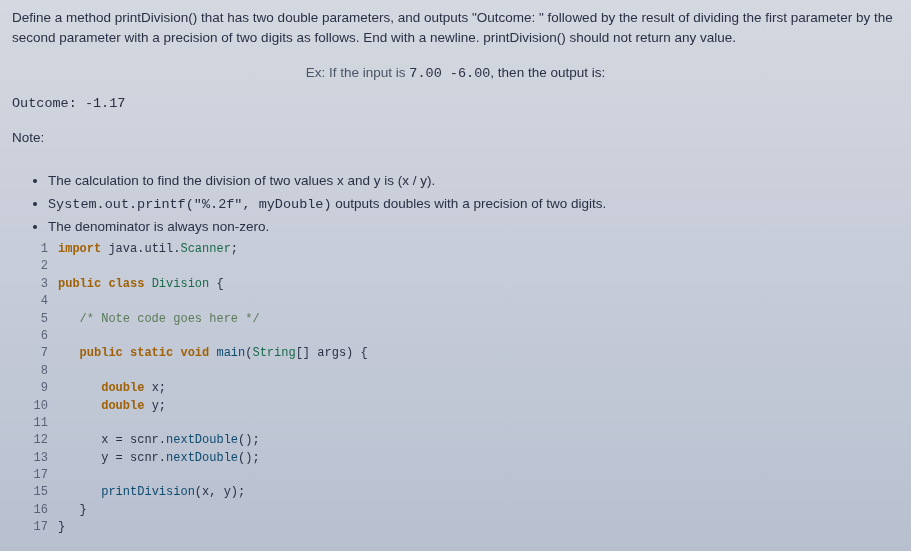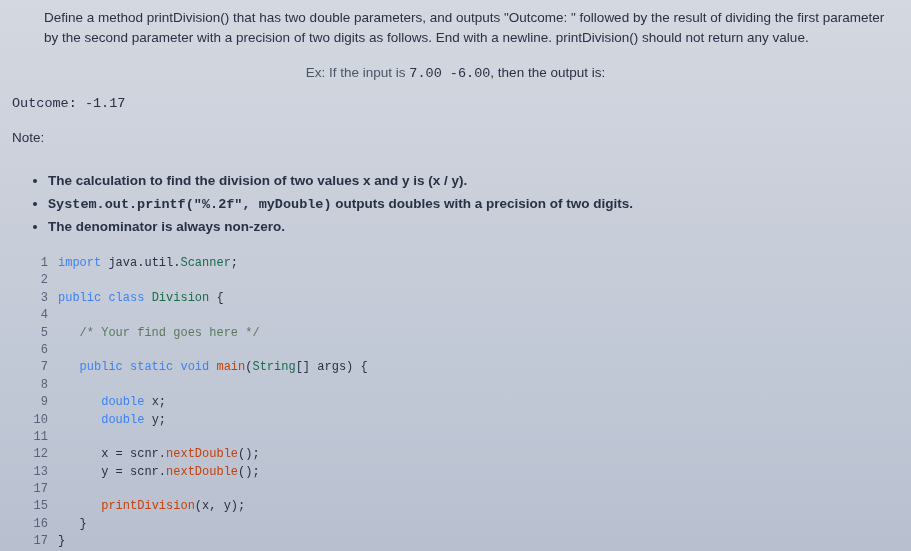--- a/index.html
+++ b/index.html
@@ -13,21 +13,20 @@
       color: #2a3045;
       padding: 8px 12px;
       width: 911px;
       height: 551px;
       overflow: hidden;
       font-size: 13.5px;
       line-height: 1.5;
     }
     .problem-statement {
       margin-bottom: 14px;
-      margin-left: 32px;
     }
     .example-label {
       color: #4a5568;
     }
     .example-line {
       margin-bottom: 10px;
       text-align: center;
     }
     .mono {
       font-family: 'Courier New', Courier, monospace;
@@ -35,22 +34,21 @@
     .outcome-line {
       font-family: 'Courier New', Courier, monospace;
       margin-bottom: 14px;
     }
     .note-label {
       margin-bottom: 23px;
     }
     ul.notes {
       list-style: disc;
       padding-left: 36px;
-      margin-bottom: 18px;
-      font-weight: bold;
+      margin-bottom: 4px;
     }
     ul.notes li {
       margin-bottom: 2px;
     }
     .code-block {
       font-family: 'Courier New', Courier, monospace;
       font-size: 12px;
       line-height: 1.45;
       padding-left: 20px;
     }
@@ -61,24 +59,24 @@
       width: 26px;
       text-align: right;
       padding-right: 10px;
       color: #5a6278;
       flex-shrink: 0;
     }
     .code-content {
       white-space: pre;
     }
     
-    .kw { color: #3b82f6; font-weight: normal; } 
+    .kw { color: #a16207; font-weight: bold; } 
     .cls { color: #1a6a4a; } 
     .com { color: #5a7a5a; } 
-    .id { color: #c2410c; }
+    .id { color: #0c4a6e; }
   </style>
 </head>
 <body>
 
 <div class="problem-statement">Define a method printDivision() that has two double parameters, and outputs "Outcome: " followed by the result of dividing the first parameter by the second parameter with a precision of two digits as follows. End with a newline. printDivision() should not return any value.</div>
 
 <div class="example-line">
   <span class="example-label">Ex: If the input is </span><span class="mono">7.00 -6.00</span><span>, then the output is:</span>
 </div>
 
@@ -104,21 +102,21 @@
   <div class="code-line">
       <span class="line-num">3</span>
       <span class="code-content"><span class="kw">public class</span> <span class="cls">Division</span> {</span>
     </div>
   <div class="code-line">
       <span class="line-num">4</span>
       <span class="code-content"></span>
     </div>
   <div class="code-line">
       <span class="line-num">5</span>
-      <span class="code-content">   <span class="com">/* Your find goes here */</span></span>
+      <span class="code-content">   <span class="com">/* Note code goes here */</span></span>
     </div>
   <div class="code-line">
       <span class="line-num">6</span>
       <span class="code-content"></span>
     </div>
   <div class="code-line">
       <span class="line-num">7</span>
       <span class="code-content">   <span class="kw">public static void</span> <span class="id">main</span>(<span class="cls">String</span>[] args) {</span>
     </div>
   <div class="code-line">

